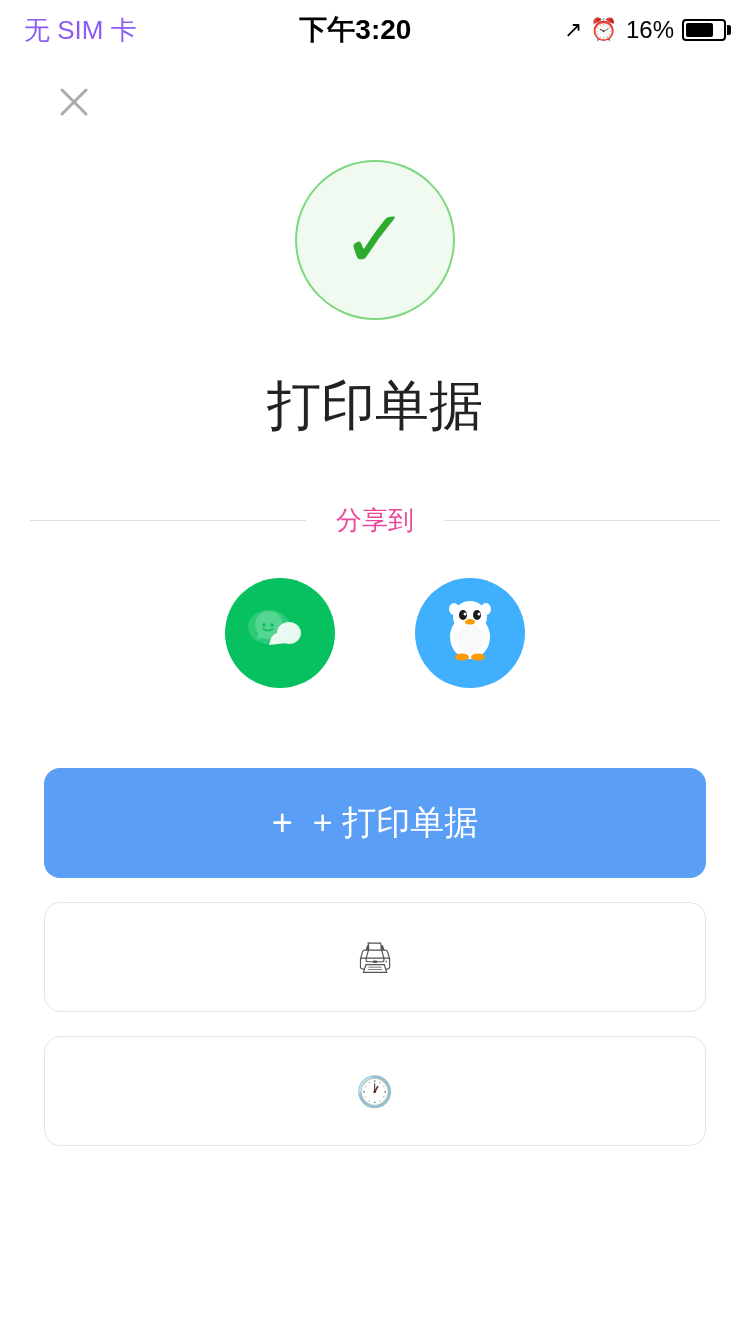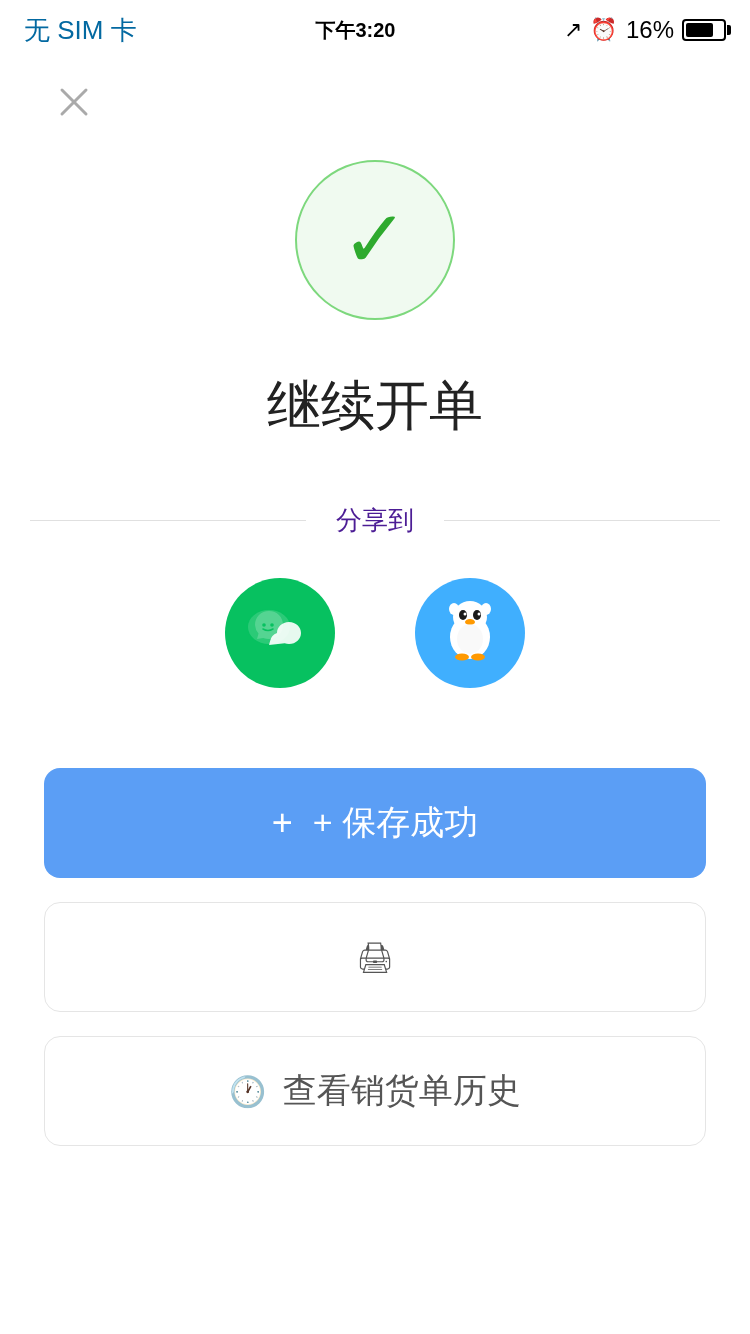--- a/index.html
+++ b/index.html
@@ -22,25 +22,25 @@
       align-items: center;
       justify-content: space-between;
       padding: 0 24px;
       background: #fff;
     }
     .status-left {
       display: flex;
       align-items: center;
       gap: 10px;
       font-size: 26px;
-      color: #0369a1;
+      color: #8b5cf6;
       font-weight: 500;
     }
     .status-center {
-      font-size: 20px;
+      font-size: 28px;
       font-weight: 600;
       color: #000;
     }
     .status-right {
       display: flex;
       align-items: center;
       gap: 8px;
       font-size: 24px;
       color: #000;
     }
@@ -140,21 +140,21 @@
     .share-divider::before,
     .share-divider::after {
       content: '';
       flex: 1;
       height: 1px;
       background: #e0e0e0;
       margin: 0 30px;
     }
     .share-label {
       font-size: 26px;
-      color: #4c1d95;
+      color: #ec4899;
       text-align: right;
     }
 
     .share-icons {
       display: flex;
       justify-content: center;
       gap: 80px;
     }
 
     
@@ -252,21 +252,21 @@
     <line x1="30" y1="6" x2="6" y2="30" stroke="#aaa" stroke-width="3" stroke-linecap="round"></line>
   </svg>
 </div>
 
 <div class="main-content">
 
   <div class="success-circle">
     <span class="checkmark">✓</span>
   </div>
 
-  <div class="success-title">继续开单</div>
+  <div class="success-title">打印单据</div>
 
   <div class="share-section">
     <div class="share-divider">
       <span class="share-label">分享到</span>
     </div>
     <div class="share-icons">
       <div class="wechat-icon">
 
         <svg width="66" height="56" viewBox="0 0 66 56" fill="none" xmlns="http://www.w3.org/2000/svg">
           <ellipse cx="22" cy="22" rx="22" ry="18" fill="#07C160"></ellipse>
@@ -309,26 +309,25 @@
           <ellipse cx="14" cy="12" rx="5" ry="6" fill="white"></ellipse>
           <ellipse cx="46" cy="12" rx="5" ry="6" fill="white"></ellipse>
         </svg>
       </div>
     </div>
   </div>
 
   <div class="buttons-section">
     <button class="btn-primary">
       <span style="font-size:36px; font-weight:300;">+</span>
-      <span style="margin-left:4px;">+ 保存成功</span>
+      <span style="margin-left:4px;">+ 打印单据</span>
     </button>
 
     <button class="btn-secondary">
       <span style="font-size:30px;">🖨</span>
     </button>
 
     <button class="btn-secondary">
       <span style="font-size:30px;">🕐</span>
-      <span>查看销货单历史</span>
     </button>
   </div>
 
 </div>
 
 </body></html>

